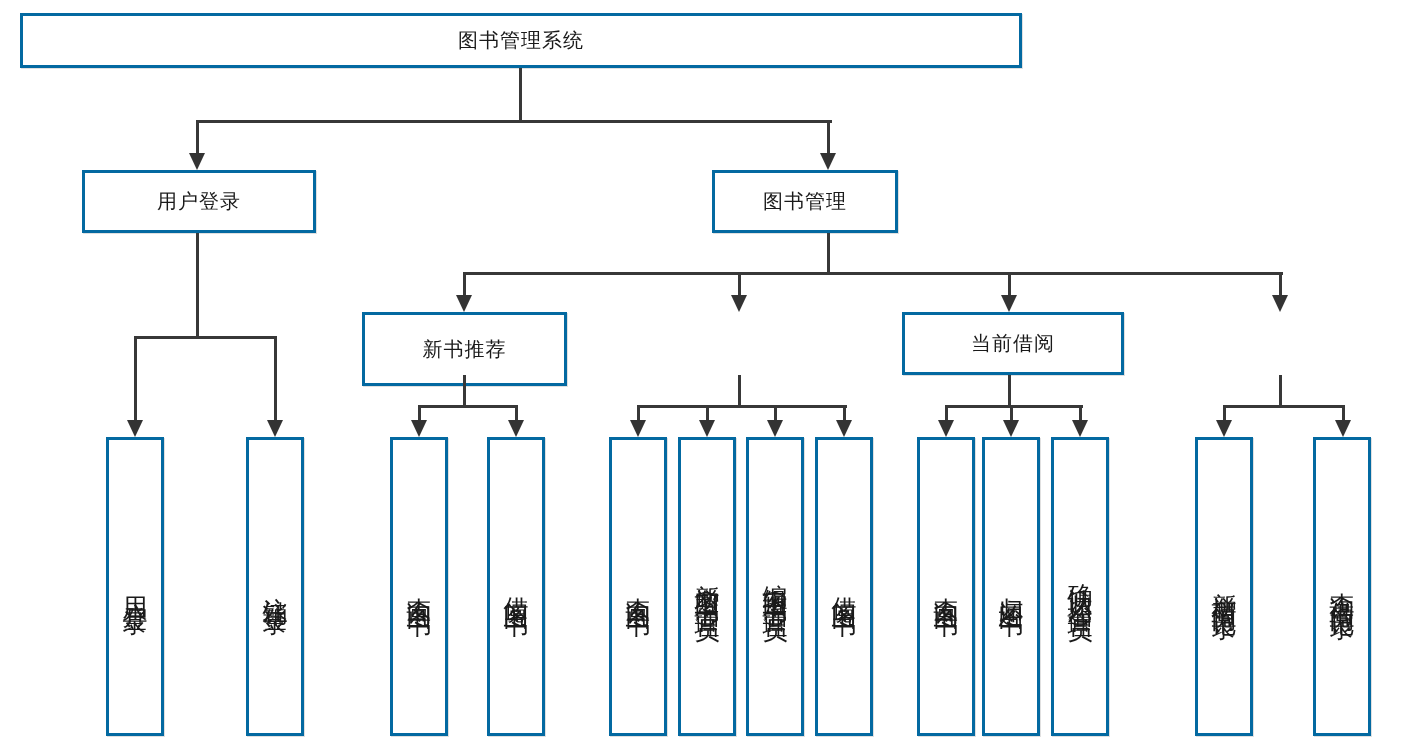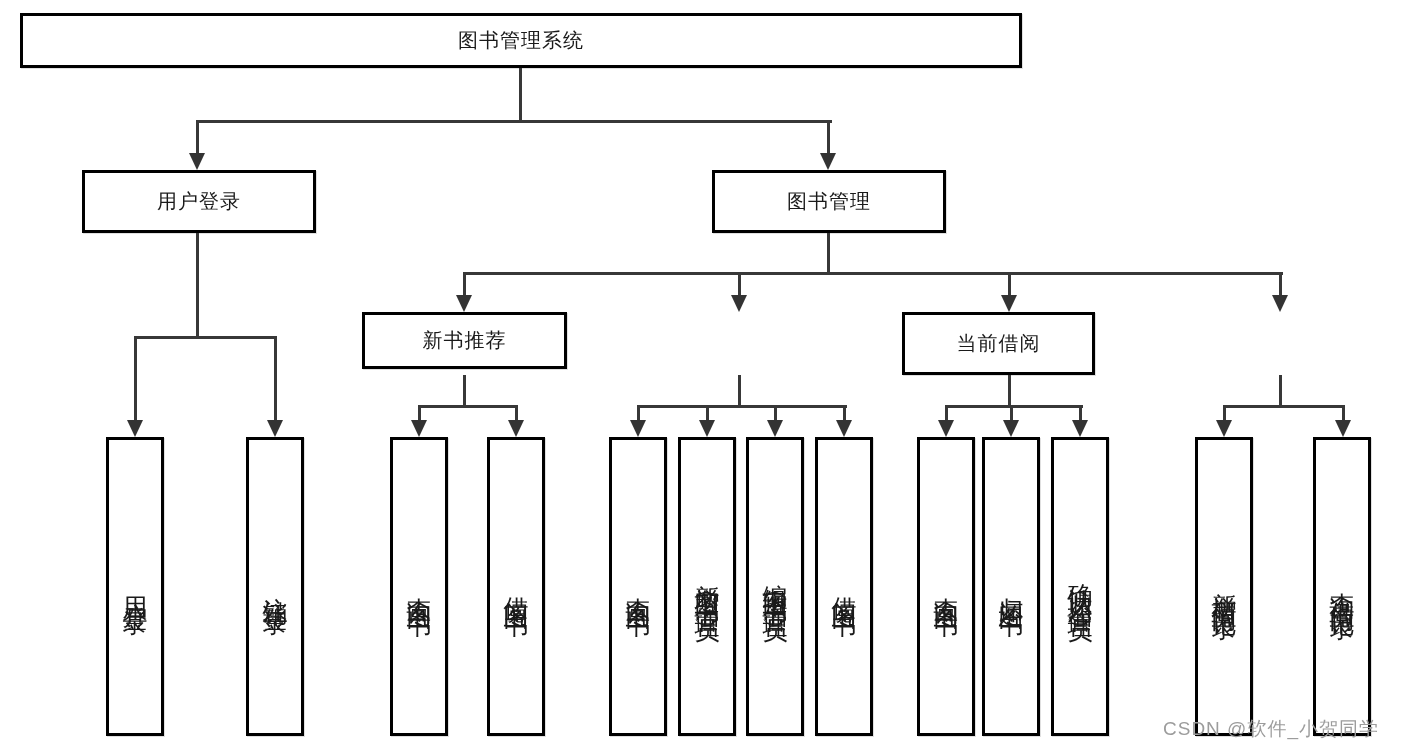--- a/index.html
+++ b/index.html
@@ -8,21 +8,21 @@
     width:1405px;height:747px;
     background:#ffffff;
     font-family:"Liberation Sans","DejaVu Sans",sans-serif;
     color:#1a1a1a;
     overflow:hidden;
   }
   .box{
     position:absolute;
     box-sizing:border-box;
     background:#ffffff;
-    border:3px solid #000000;
+    border:3px solid #0369a1;
     display:flex;
     align-items:center;
     justify-content:center;
     box-shadow:1px 1px 0 rgba(0,0,0,0.12);
   }
   .box-h{ font-size:20px; letter-spacing:1px; }
   .box-v{
     writing-mode:vertical-rl;
     text-orientation:mixed;
     font-size:25px;
@@ -60,21 +60,21 @@
   <div class="vline" style="left:519px;top:68px;height:52px;"></div>
   <div class="hline" style="left:196px;top:120px;width:636px;"></div>
   <div class="vline" style="left:196px;top:120px;height:35px;"></div>
   <div class="arrowhead" style="left:189px;top:153px;"></div>
   <div class="vline" style="left:827px;top:120px;height:35px;"></div>
   <div class="arrowhead" style="left:820px;top:153px;"></div>
 
   <div class="box box-h" style="left:82px;top:170px;width:234px;height:63px;">
     <span>用户登录</span>
   </div>
-  <div class="box box-h" style="left:712px;top:170px;width:234px;height:63px;">
+  <div class="box box-h" style="left:712px;top:170px;width:186px;height:63px;">
     <span>图书管理</span>
   </div>
 
   <div class="vline" style="left:196px;top:233px;height:103px;"></div>
   <div class="hline" style="left:134px;top:336px;width:143px;"></div>
   <div class="vline" style="left:134px;top:336px;height:85px;"></div>
   <div class="arrowhead" style="left:127px;top:420px;"></div>
   <div class="vline" style="left:274px;top:336px;height:85px;"></div>
   <div class="arrowhead" style="left:267px;top:420px;"></div>
 
@@ -82,24 +82,24 @@
   <div class="hline" style="left:463px;top:272px;width:820px;"></div>
   <div class="vline" style="left:463px;top:272px;height:24px;"></div>
   <div class="arrowhead" style="left:456px;top:295px;"></div>
   <div class="vline" style="left:738px;top:272px;height:24px;"></div>
   <div class="arrowhead" style="left:731px;top:295px;"></div>
   <div class="vline" style="left:1008px;top:272px;height:24px;"></div>
   <div class="arrowhead" style="left:1001px;top:295px;"></div>
   <div class="vline" style="left:1279px;top:272px;height:24px;"></div>
   <div class="arrowhead" style="left:1272px;top:295px;"></div>
 
-  <div class="box box-h" style="left:362px;top:312px;width:205px;height:57px;text-align:center;">
+  <div class="box box-h" style="left:362px;top:312px;width:205px;height:74px;text-align:center;">
     <span>新书推荐</span>
   </div>
-  <div class="box box-h" style="left:902px;top:312px;width:193px;height:63px;">
+  <div class="box box-h" style="left:902px;top:312px;width:222px;height:63px;">
     <span>当前借阅</span>
   </div>
 
   <div class="vline" style="left:463px;top:375px;height:30px;"></div>
   <div class="hline" style="left:418px;top:405px;width:100px;"></div>
   <div class="vline" style="left:418px;top:405px;height:16px;"></div>
   <div class="arrowhead" style="left:411px;top:420px;"></div>
   <div class="vline" style="left:515px;top:405px;height:16px;"></div>
   <div class="arrowhead" style="left:508px;top:420px;"></div>
 
@@ -167,15 +167,14 @@
     <span>确认归还（管理员）</span>
   </div>
 
   <div class="box box-v" style="left:1195px;top:437px;width:58px;height:299px;">
     <span>新增借阅记录</span>
   </div>
   <div class="box box-v" style="left:1313px;top:437px;width:58px;height:299px;">
     <span>查询借阅记录</span>
   </div>
 
-  <div class="watermark">CSDN @软件_小贺同学</div>
 
 </div>
 
 </body></html>

